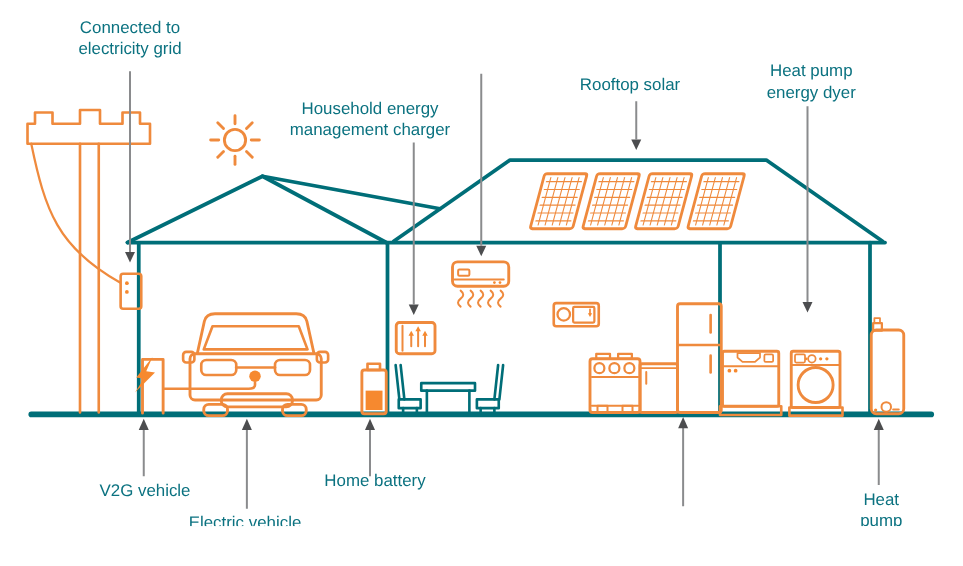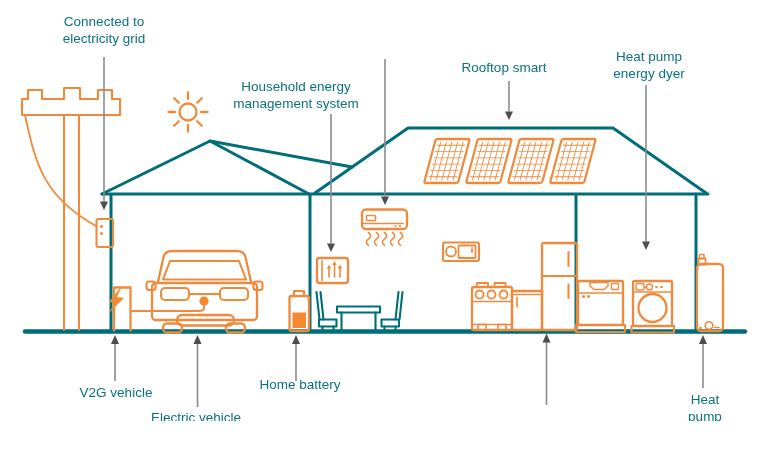--- a/index.html
+++ b/index.html
@@ -308,22 +308,22 @@
   </g>
   <g>
     <line class="s-gray w15" x1="703" y1="388" x2="703" y2="343.5"></line>
     <polygon class="f-arrow" points="699,344 707,344 703,335"></polygon>
   </g>
 </svg>
 
   <div class="label" style="left:104px;top:14px">Connected to
 electricity grid</div>
   <div class="label" style="left:296px;top:79px">Household energy
-management system</div>
-  <div class="label" style="left:504px;top:60px">Rooftop smart</div>
+management charger</div>
+  <div class="label" style="left:504px;top:60px">Rooftop solar</div>
   <div class="label" style="left:649px;top:49px">Heat pump
 energy dyer</div>
   <div class="label" style="left:116px;top:385px">V2G vehicle</div>
   <div class="label" style="left:196px;top:410px">Electric vehicle</div>
   <div class="label" style="left:300px;top:377px">Home battery</div>
   <div class="label" style="left:705px;top:392px">Heat pump water
 heater</div>
 
 </div>
 

